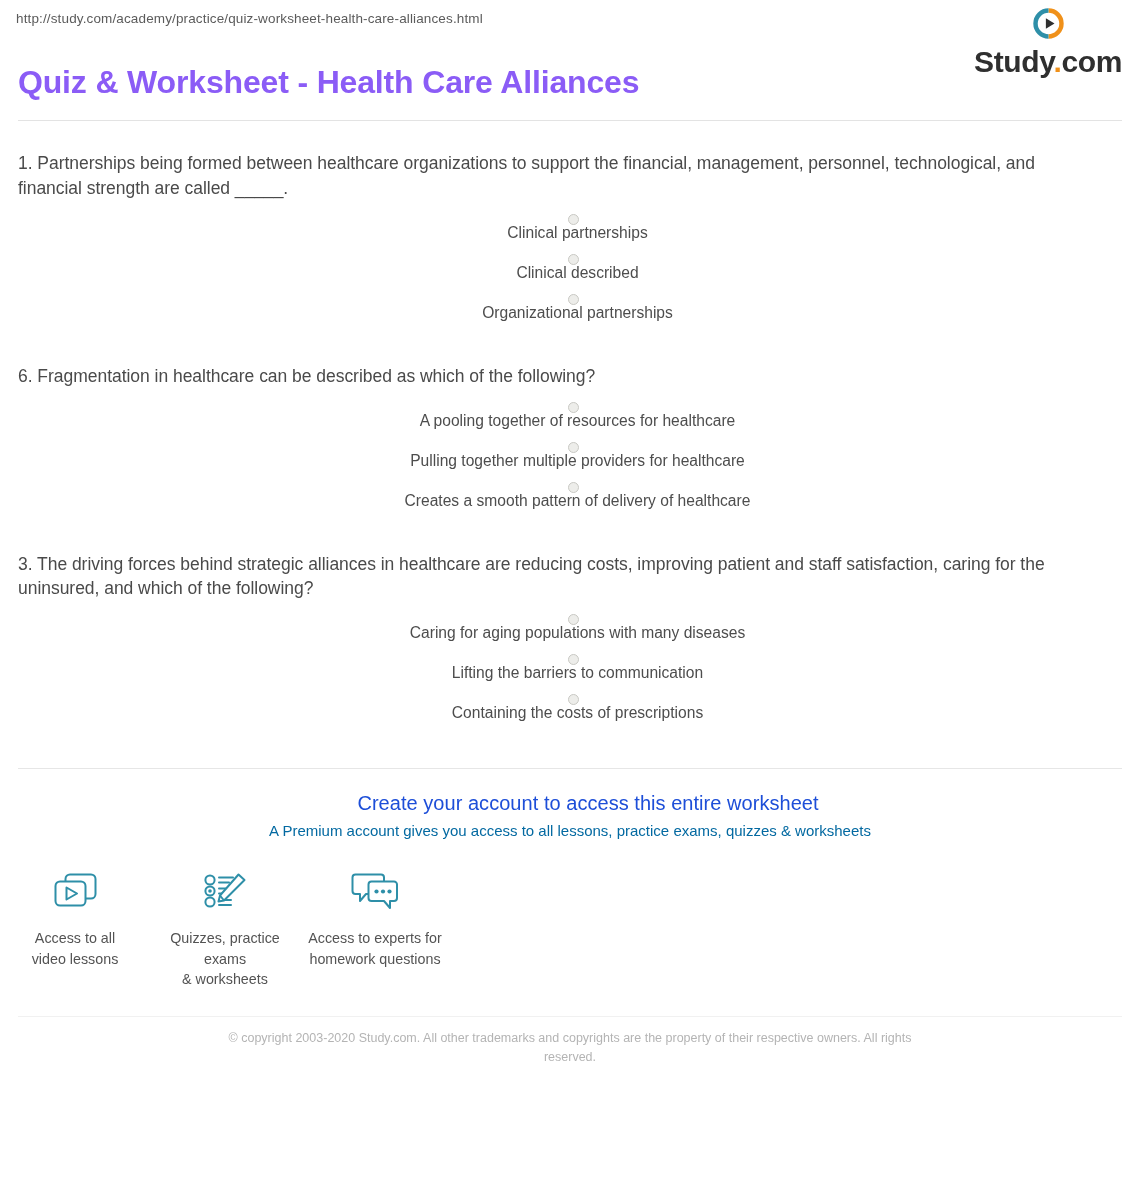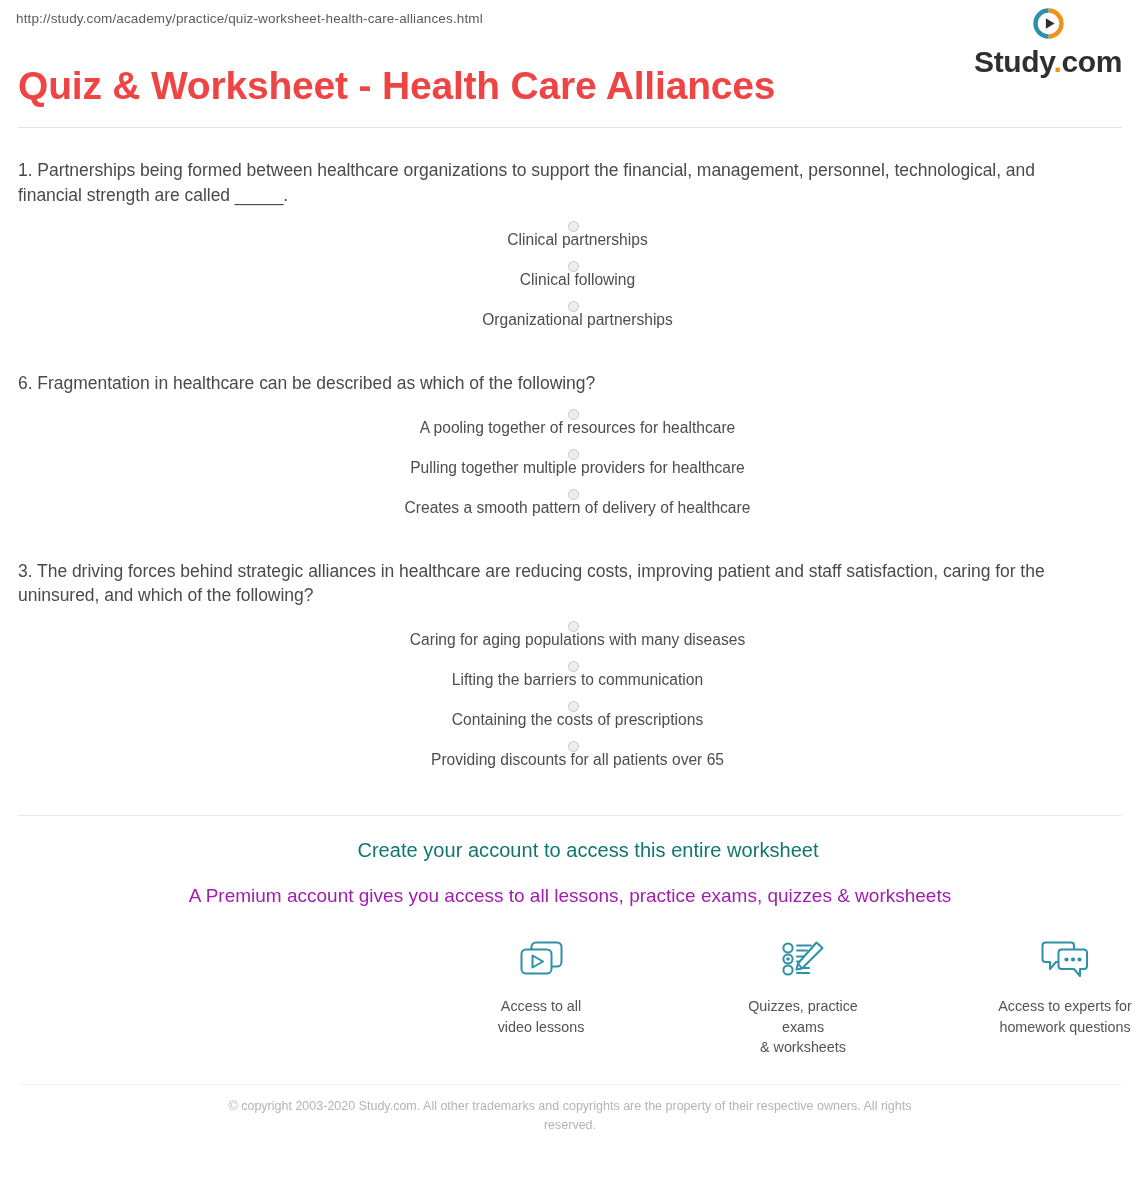--- a/index.html
+++ b/index.html
@@ -63,23 +63,23 @@
   .logo-word .dot {
     color: #f0911a;
   }
   .logo-word .tld {
     color: #2f2f2f;
   }
 
   
   .title {
     margin: 12px 12px 0 18px;
-    font-size: 39px;
+    font-size: 32px;
     font-weight: 700;
-    color: #ef4444;
+    color: #8b5cf6;
     letter-spacing: -0.005em;
   }
   .rule {
     height: 1px;
     background: #e3e3e3;
     margin: 19px 18px 0 18px;
   }
 
   
   .questions {
@@ -127,34 +127,33 @@
     height: 1px;
     background: #e6e6e6;
     margin: 34px 18px 0 18px;
   }
   .cta {
     text-align: center;
     margin-top: 23px;
   }
   .cta-head {
     font-size: 20px;
-    color: #0f766e;
+    color: #1d4ed8;
     letter-spacing: 0.002em;
     padding-left: 36px;
   }
   .cta-sub {
-    margin-top: 23px;
-    font-size: 19px;
-    color: #a21caf;
+    margin-top: 7px;
+    font-size: 15px;
+    color: #0369a1;
   }
 
   .perks {
     display: flex;
-    justify-content: flex-end;
-    gap: 112px;
+    justify-content: flex-start;
     margin-top: 26px;
   }
   .perk {
     width: 150px;
     text-align: center;
   }
   .perk-icon {
     height: 52px;
     display: flex;
     align-items: center;
@@ -209,21 +208,21 @@
 
     <div class="question-block">
       <div class="q-text">1. Partnerships being formed between healthcare organizations to support the financial, management, personnel, technological, and financial strength are called _____.</div>
       <div class="options">
         <label class="option">
           <span class="radio"></span>
           <span class="opt-label">Clinical partnerships</span>
         </label>
         <label class="option">
           <span class="radio"></span>
-          <span class="opt-label">Clinical following</span>
+          <span class="opt-label">Clinical described</span>
         </label>
         <label class="option">
           <span class="radio"></span>
           <span class="opt-label">Organizational partnerships</span>
         </label>
       </div>
     </div>
 
     <div class="question-block">
       <div class="q-text">6. Fragmentation in healthcare can be described as which of the following?</div>
@@ -250,24 +249,20 @@
           <span class="radio"></span>
           <span class="opt-label">Caring for aging populations with many diseases</span>
         </label>
         <label class="option">
           <span class="radio"></span>
           <span class="opt-label">Lifting the barriers to communication</span>
         </label>
         <label class="option">
           <span class="radio"></span>
           <span class="opt-label">Containing the costs of prescriptions</span>
-        </label>
-        <label class="option">
-          <span class="radio"></span>
-          <span class="opt-label">Providing discounts for all patients over 65</span>
         </label>
       </div>
     </div>
 
   </div>
 
   <div class="footer-rule"></div>
 
   <div class="cta">
     <div class="cta-head">Create your account to access this entire worksheet</div>

